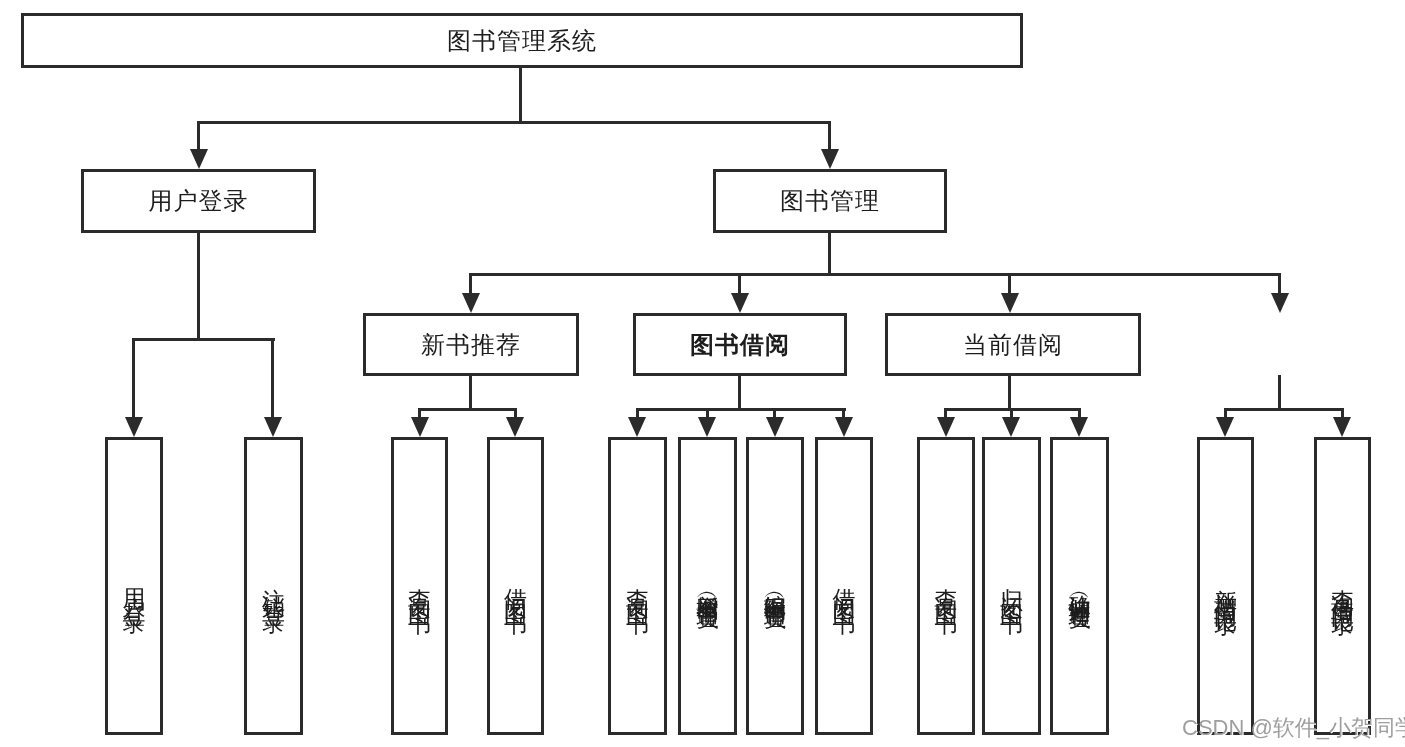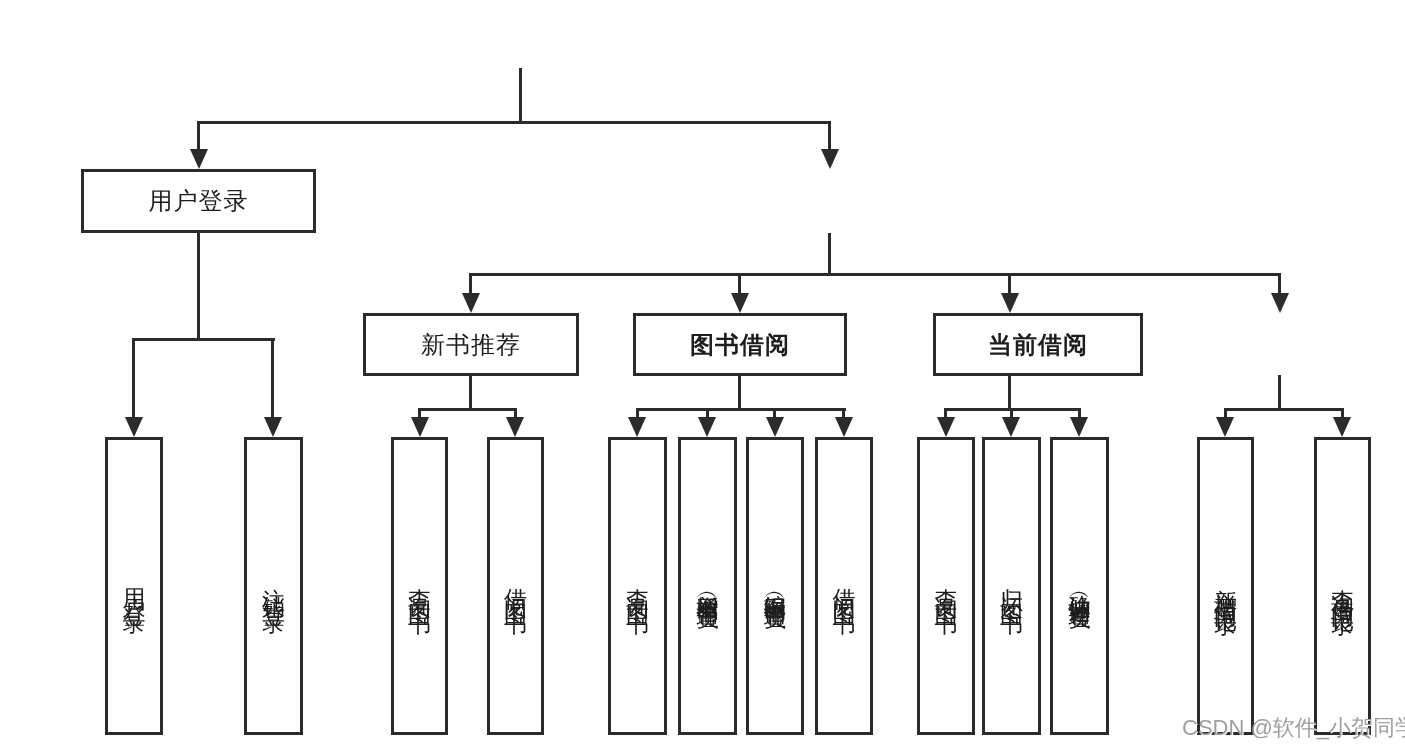--- a/index.html
+++ b/index.html
@@ -49,30 +49,36 @@
     color: #9e9e9e;
     white-space: nowrap;
     text-shadow: 1px 1px 0 #ffffff;
   }
 </style>
 </head>
 <body>
 
 <div class="canvas">
 
+  <div class="box" style="left:21px; top:13px; width:1002px; height:55px;">
+    <span class="h-label">图书管理系统</span>
+  </div>
 
   <div class="vline" style="left:519px; top:68px;  height:54px;"></div>
   <div class="hline" style="left:198px; top:121px; width:633px;"></div>
   <div class="vline" style="left:197px; top:121px; height:28px;"></div>
   <div class="arrow" style="left:190px; top:149px;"></div>
   <div class="vline" style="left:828px; top:121px; height:28px;"></div>
   <div class="arrow" style="left:821px; top:149px;"></div>
 
   <div class="box" style="left:81px; top:169px; width:235px; height:64px;">
     <span class="h-label">用户登录</span>
+  </div>
+  <div class="box" style="left:713px; top:169px; width:234px; height:64px;">
+    <span class="h-label">图书管理</span>
   </div>
 
   <div class="vline" style="left:197px; top:233px; height:105px;"></div>
   <div class="hline" style="left:133px; top:338px; width:142px;"></div>
   <div class="vline" style="left:132px; top:338px; height:79px;"></div>
   <div class="arrow" style="left:125px; top:417px;"></div>
   <div class="vline" style="left:271px; top:338px; height:79px;"></div>
   <div class="arrow" style="left:264px; top:417px;"></div>
 
   <div class="vline" style="left:828px; top:233px; height:40px;"></div>
@@ -85,21 +91,21 @@
   <div class="arrow" style="left:1001px; top:293px;"></div>
   <div class="vline" style="left:1278px; top:273px; height:20px;"></div>
   <div class="arrow" style="left:1271px; top:293px;"></div>
 
   <div class="box" style="left:363px; top:313px; width:216px; height:63px;text-align:center;">
     <span class="h-label">新书推荐</span>
   </div>
   <div class="box" style="left:633px; top:313px; width:214px; height:63px;font-weight:bold;">
     <span class="h-label">图书借阅</span>
   </div>
-  <div class="box" style="left:933px; top:313px; width:210px; height:63px;font-weight:bold;">
+  <div class="box" style="left:885px; top:313px; width:256px; height:63px;">
     <span class="h-label">当前借阅</span>
   </div>
 
   <div class="vline" style="left:469px; top:375px; height:33px;"></div>
   <div class="hline" style="left:419px; top:408px; width:98px;"></div>
   <div class="vline" style="left:418px; top:408px; height:9px;"></div>
   <div class="arrow" style="left:411px; top:417px;"></div>
   <div class="vline" style="left:514px; top:408px; height:9px;"></div>
   <div class="arrow" style="left:506px; top:417px;"></div>
 

